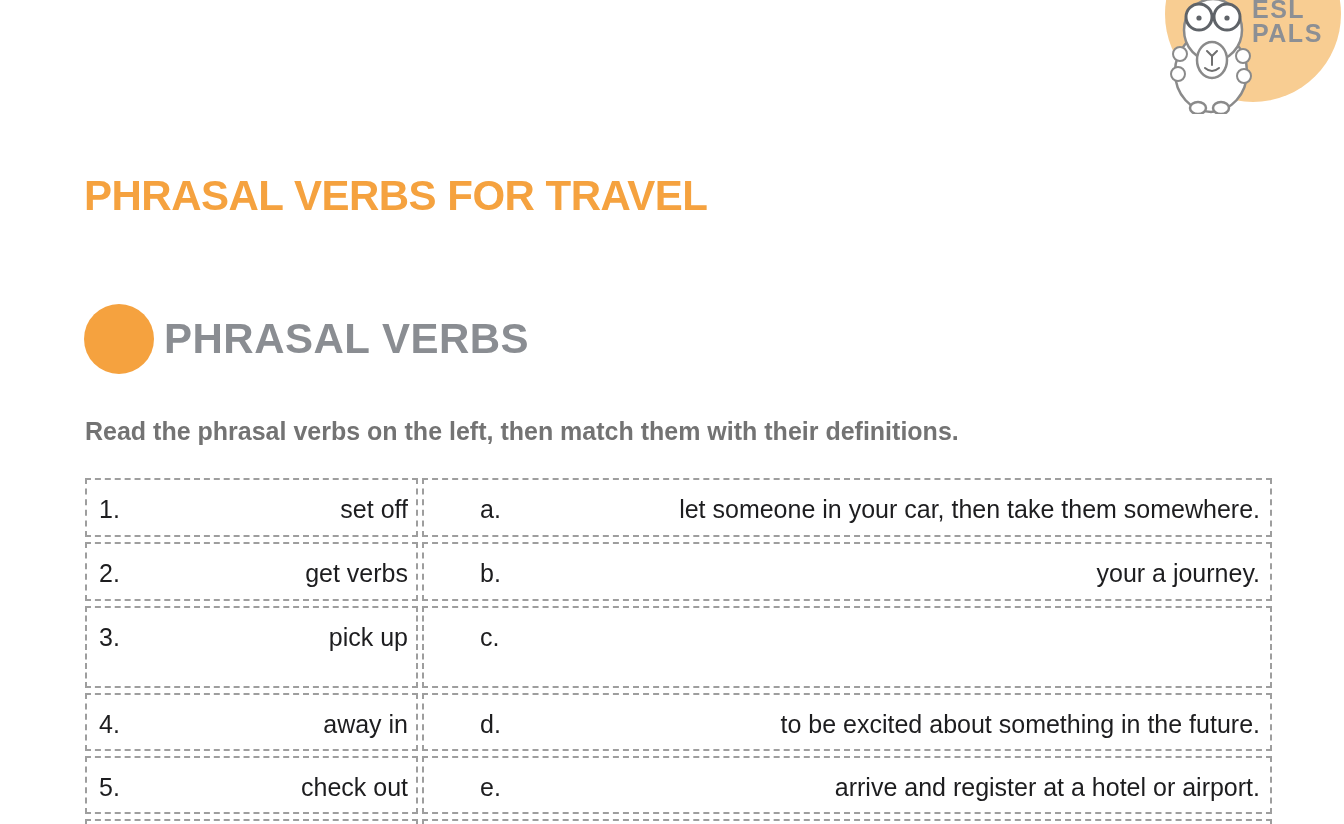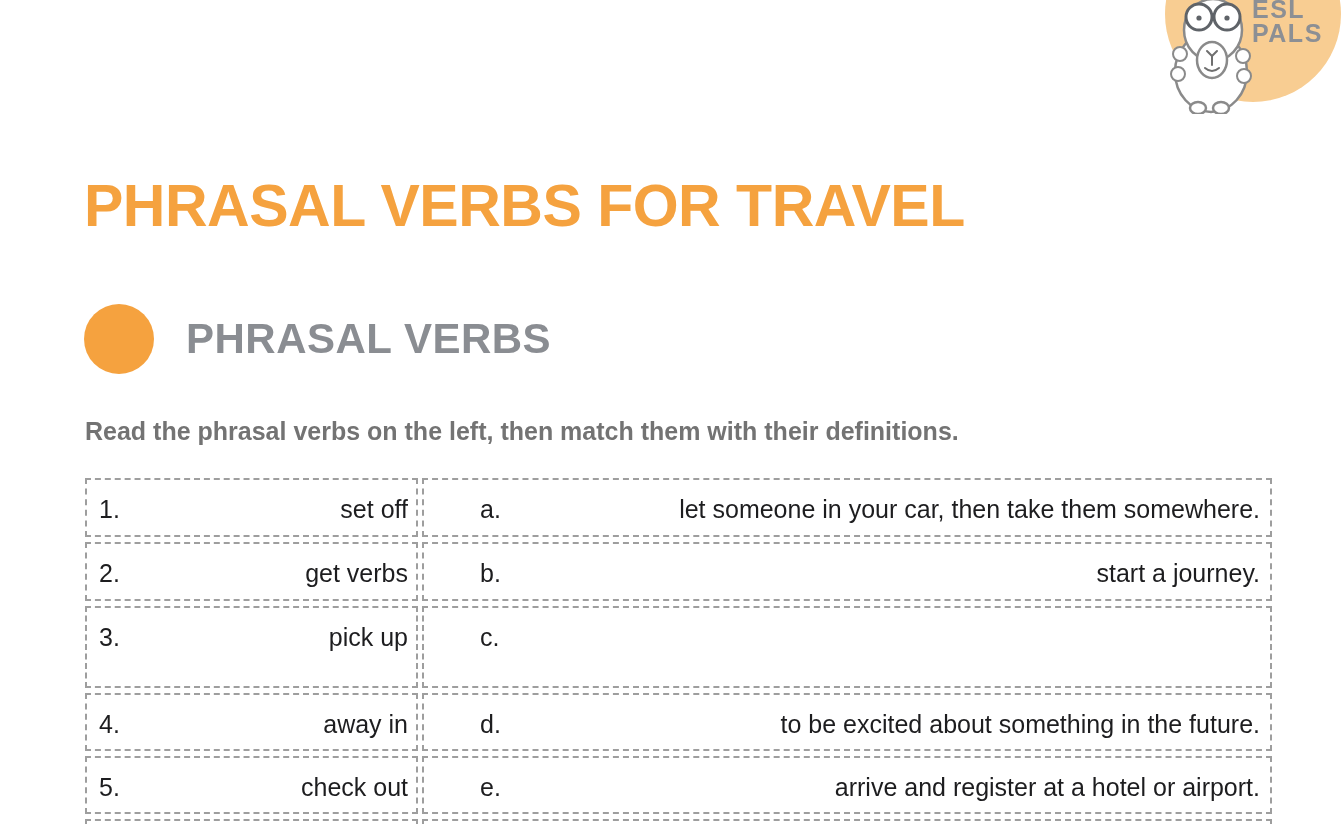--- a/index.html
+++ b/index.html
@@ -19,32 +19,32 @@
   .logo-text {
     position: absolute; left: 1252px; top: -3px;
     font-size: 25px; font-weight: bold; line-height: 24px;
     color: #8C8F94; letter-spacing: 1.5px;
   }
   .logo-text span { display: block; }
 
   
   .title {
     position: absolute; left: 84px; top: 172px;
-    font-size: 59px; font-weight: 800; letter-spacing: -0.5px;
+    font-size: 42px; font-weight: 800; letter-spacing: -0.5px;
     color: #F5A23F; white-space: nowrap;
   }
 
   
   .section-header { position: absolute; left: 84px; top: 304px; display: flex; align-items: center; }
   .bullet {
     width: 70px; height: 70px; border-radius: 50%;
     background: #F5A23F; flex-shrink: 0;
   }
   .section-label {
-    margin-left: 32px;
+    margin-left: 10px;
     font-size: 42px; font-weight: bold; letter-spacing: 0.5px;
     color: #8A8D92; white-space: nowrap;
   }
 
   
   .instruction {
     position: absolute; left: 85px; top: 417px;
     font-size: 25px; font-weight: bold; color: #737373; white-space: nowrap;
   }
 
@@ -125,21 +125,21 @@
       <span class="marker">a.</span>
       <span class="text">let someone in your car, then take them somewhere.</span>
     </div>
 
     <div class="cell left">
       <span class="marker">2.</span>
       <span class="text">get verbs</span>
     </div>
     <div class="cell right">
       <span class="marker">b.</span>
-      <span class="text">start a journey.</span>
+      <span class="text">your a journey.</span>
     </div>
 
     <div class="cell left">
       <span class="marker">3.</span>
       <span class="text">pick up</span>
     </div>
     <div class="cell right">
       <span class="marker">c.</span>
     </div>
 

